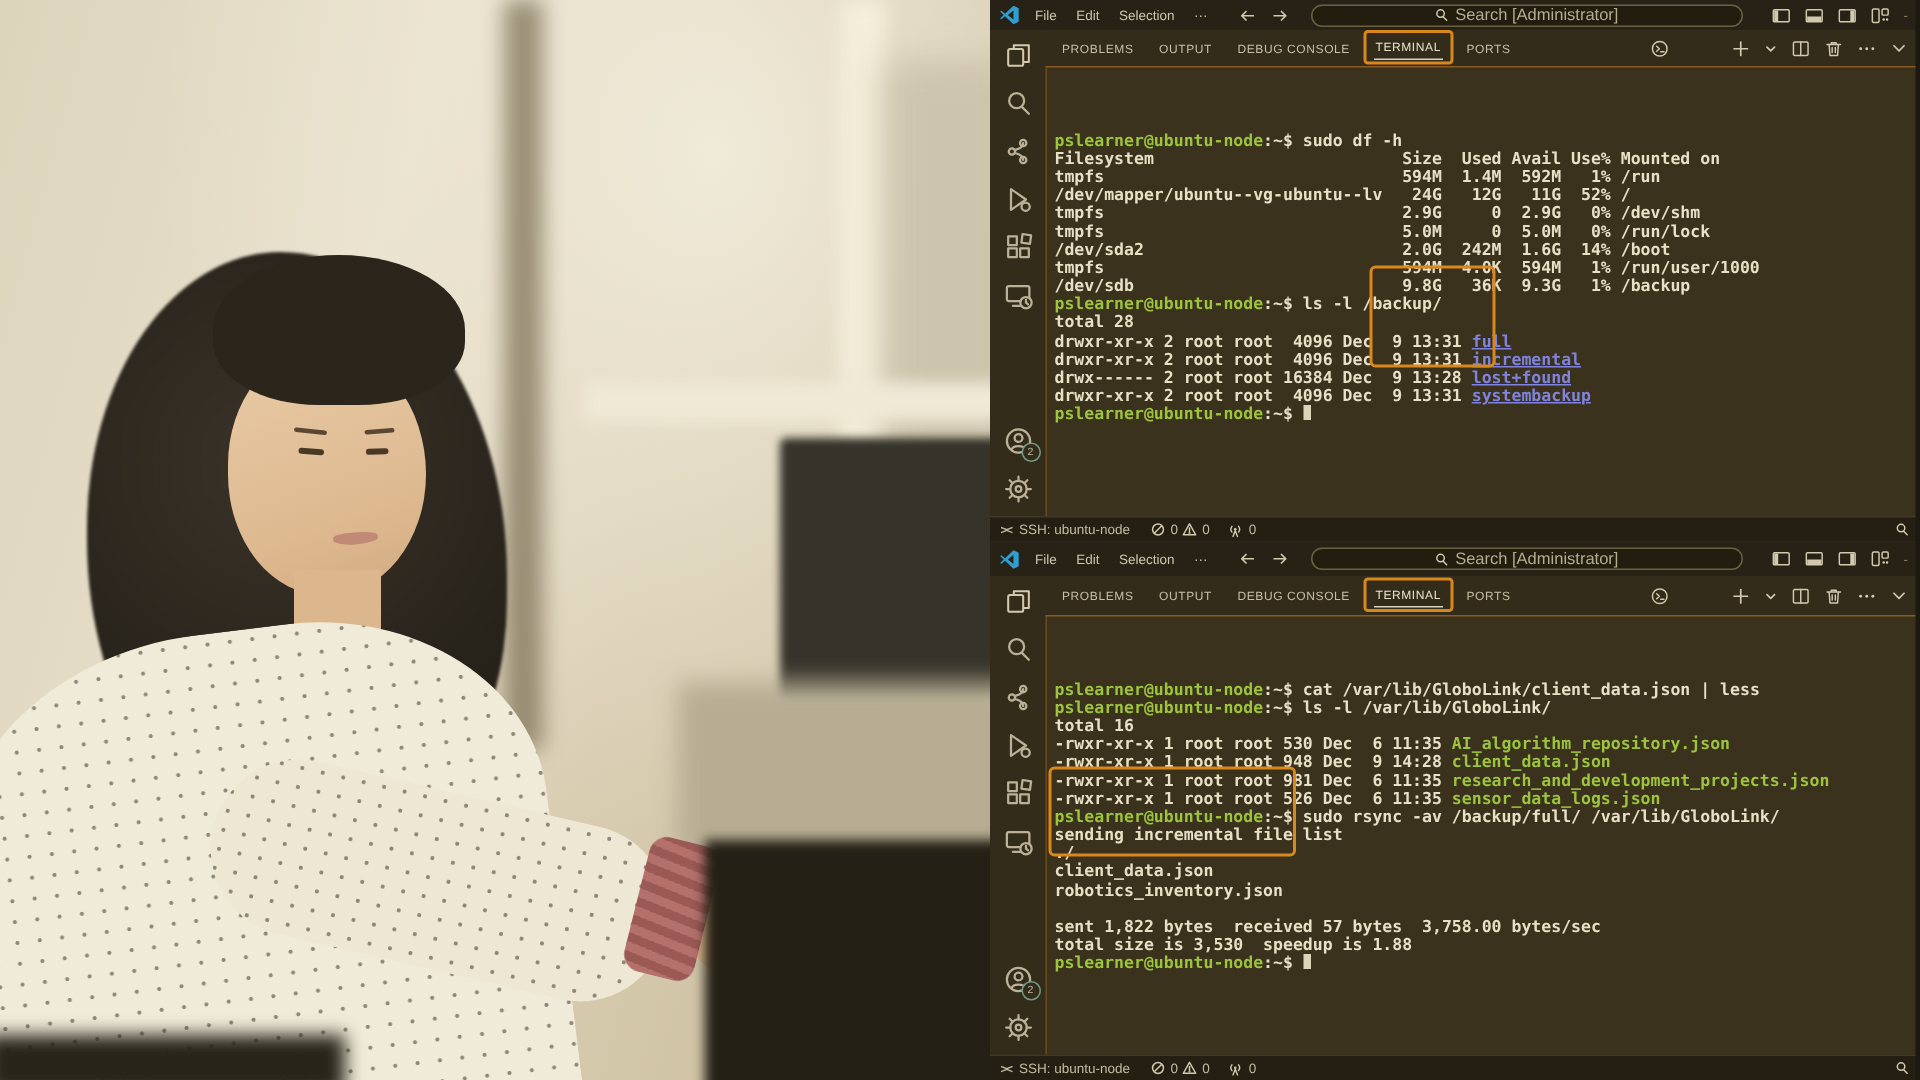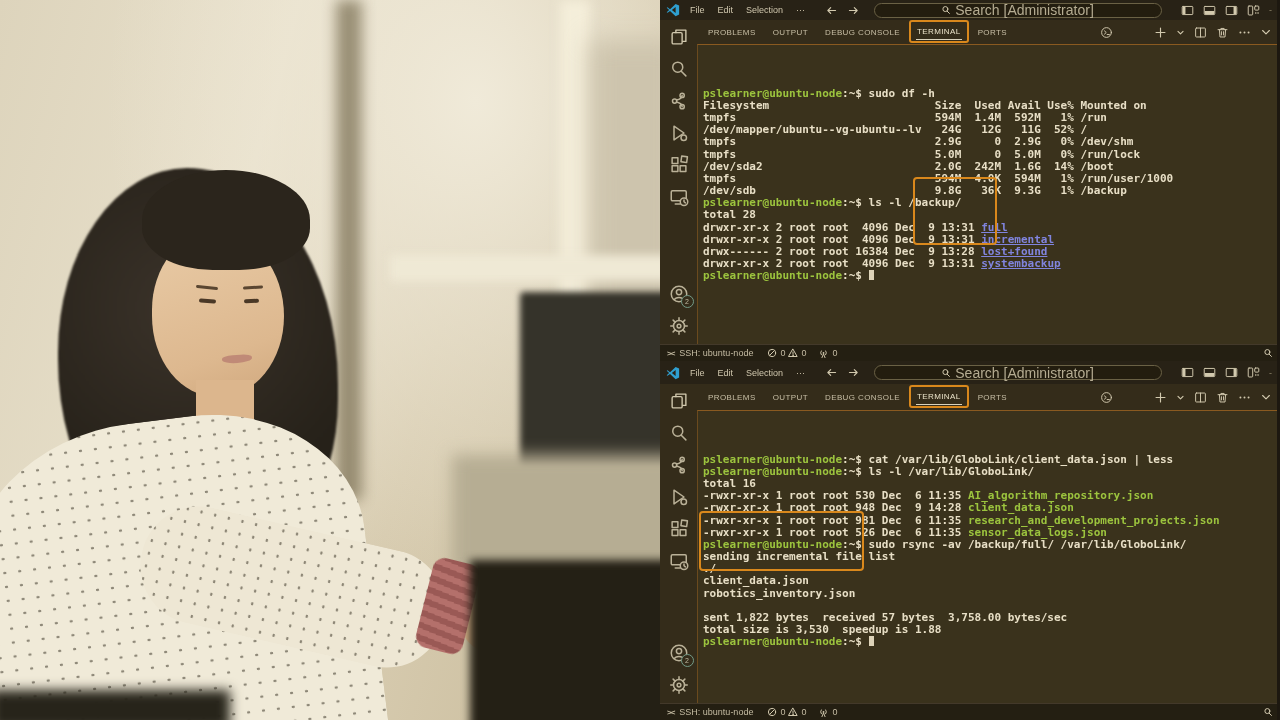--- a/index.html
+++ b/index.html
@@ -52,21 +52,21 @@
 
   .titlebar{height:20px;flex:0 0 auto;background:#282216;display:flex;align-items:center;
             padding:0 6px;gap:4px;color:#cfc6ad;font-size:9px;}
   .win-b .titlebar{height:23px;}
   .menus{display:flex;gap:13px;margin-left:6px;}
   .menus span{cursor:default;}
   .tb-sp{flex:1;}
   .nav-arrows{display:flex;gap:9px;margin-right:10px;color:#cfc6ad;}
   .searchbox{width:286px;height:13px;border:1px solid #6a6145;background:#231d0f;border-radius:8px;
              display:flex;align-items:center;justify-content:center;gap:4px;
-             color:#b5ac92;font-size:14px;}
+             color:#b5ac92;font-size:11px;}
   .tb-icons{display:flex;gap:9px;align-items:center;margin-right:2px;}
   .icon{display:inline-flex;align-items:center;justify-content:center;line-height:0;}
   .icon svg{display:block;}
 
   .mainrow{flex:1;display:flex;min-height:0;}
   .activitybar{width:37px;flex:0 0 auto;background:#342c1a;display:flex;flex-direction:column;
                align-items:center;padding:7px 0 8px 0;gap:12px;}
   .ab-sp{flex:1;}
   .ab-icon{position:relative;opacity:.85;}
   .ab-icon.active{opacity:1;}

